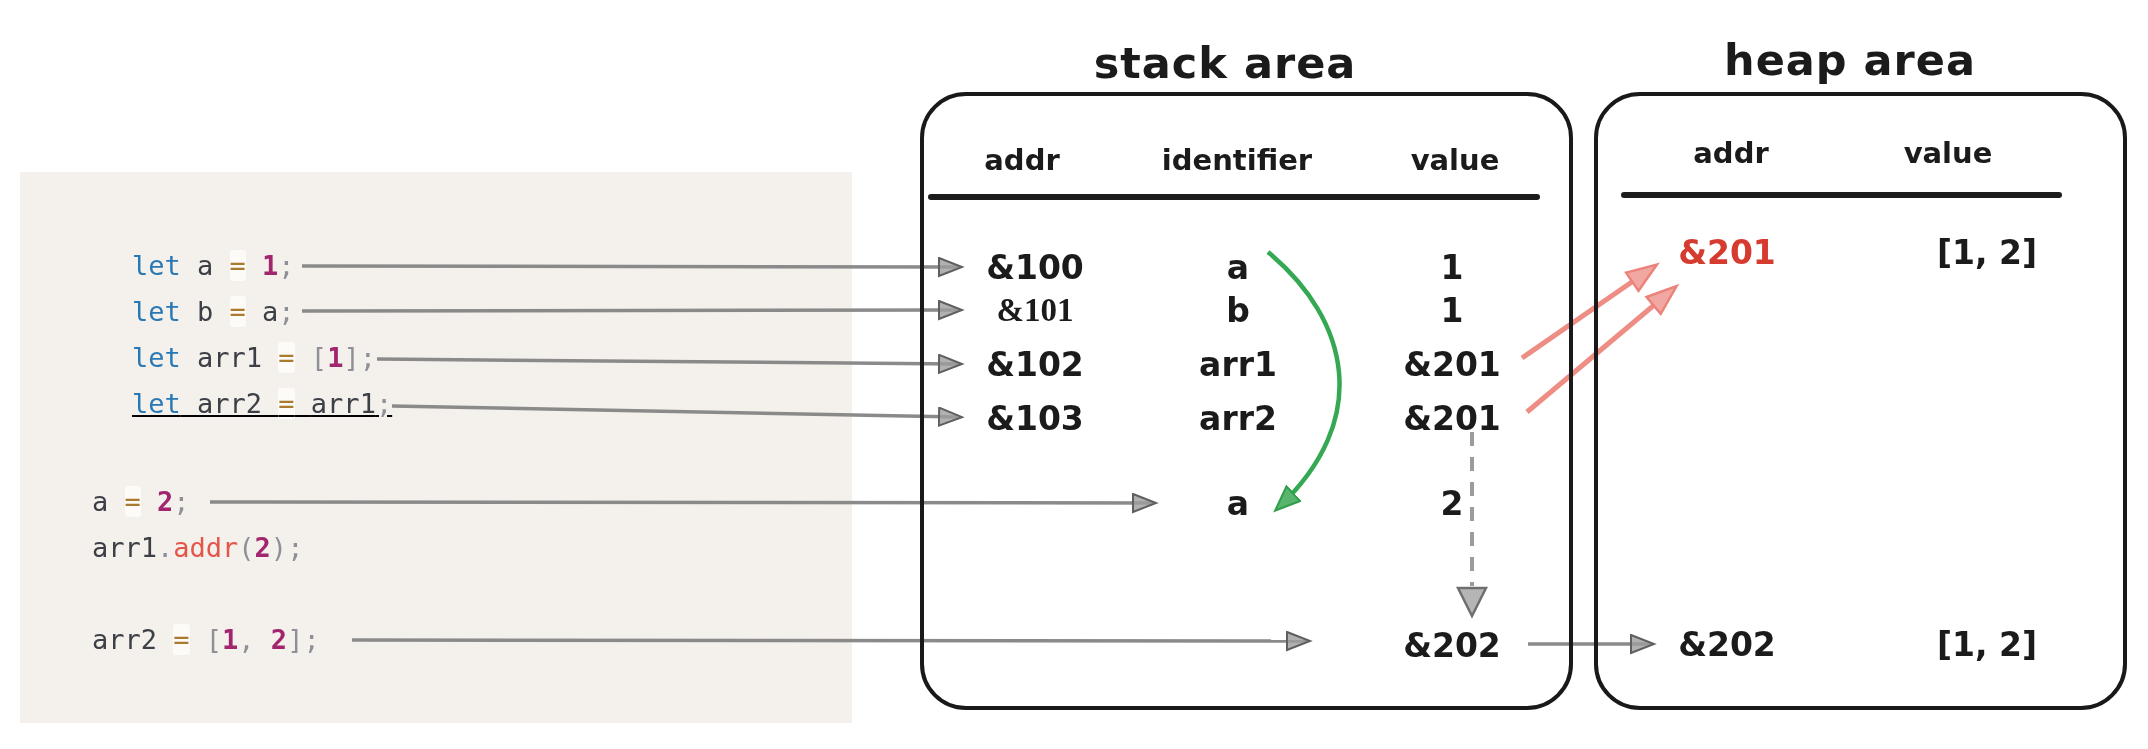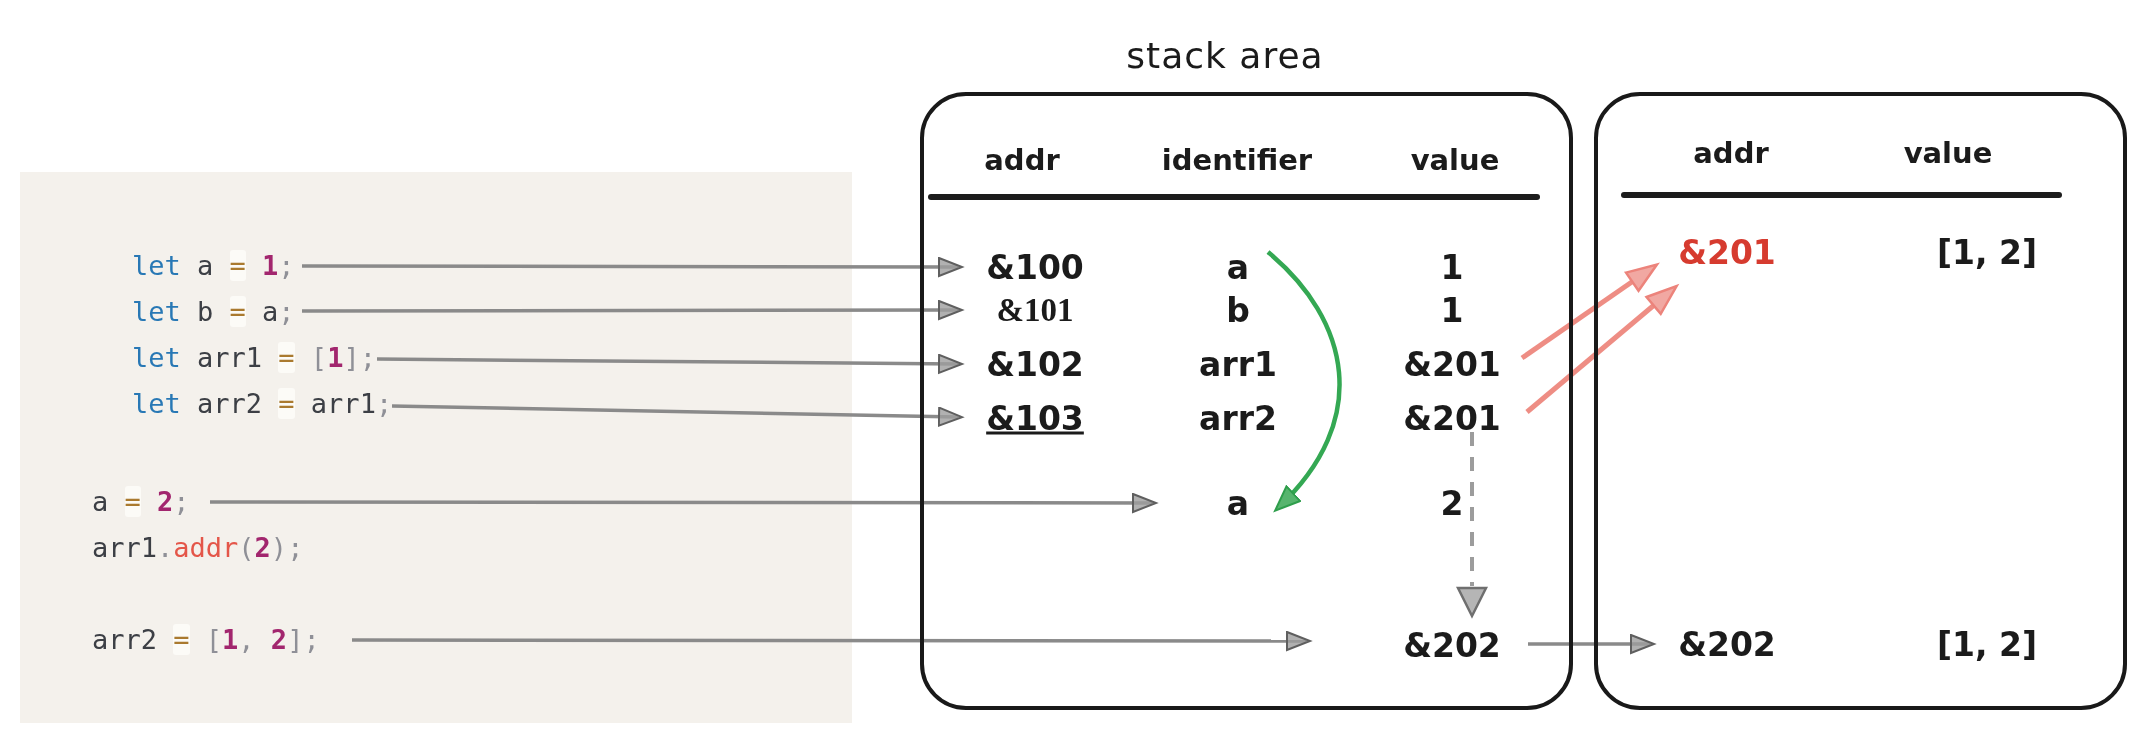--- a/index.html
+++ b/index.html
@@ -29,22 +29,22 @@
   
   .sketch-box{
     position:absolute;top:92px;height:618px;
     border:4.5px solid #191919;border-radius:46px;
     box-sizing:border-box;background:transparent;
   }
   #stack-box{left:920px;width:653px;}
   #heap-box{left:1594px;width:533px;}
   .area-title{
     position:absolute;transform:translate(-50%,-50%);
-    font-size:36px;font-weight:400;color:var(--ink,#1b1b1b);
-    letter-spacing:1px;white-space:nowrap;
+    font-size:43px;font-weight:700;color:var(--ink,#1b1b1b);
+    letter-spacing:1px;white-space:nowrap;margin-top:8px;
   }
   .header-underline{
     position:absolute;height:6px;background:#1c1c1c;border-radius:3px;
   }
   .hand-cell,.hand-header{
     position:absolute;transform:translate(-50%,-50%);
     color:var(--ink,#1b1b1b);white-space:nowrap;
   }
   .hand-header{font-size:29px;font-weight:600;}
   .hand-cell{font-size:33px;font-weight:600;}
@@ -55,21 +55,21 @@
 </head>
 <body>
 
 <div id="canvas">
 
   <div class="code-bg"></div>
   <div id="code-lines">
       <div class="code-line" style="top: 248px;"><span class="tok-keyword">let</span><span class="tok-plain"> a </span><span class="tok-operator">=</span><span class="tok-plain"> </span><span class="tok-number">1</span><span class="tok-punct">;</span></div>
       <div class="code-line" style="top: 294px;"><span class="tok-keyword">let</span><span class="tok-plain"> b </span><span class="tok-operator">=</span><span class="tok-plain"> </span><span class="tok-plain">a</span><span class="tok-punct">;</span></div>
       <div class="code-line" style="top: 340px;"><span class="tok-keyword">let</span><span class="tok-plain"> arr1 </span><span class="tok-operator">=</span><span class="tok-plain"> </span><span class="tok-punct">[</span><span class="tok-number">1</span><span class="tok-punct">]</span><span class="tok-punct">;</span></div>
-      <div class="code-line" style="top: 386px;"><span class="tok-keyword">let</span><span class="tok-plain"> arr2 </span><span class="tok-operator">=</span><span class="tok-plain"> </span><span class="tok-plain">arr1</span><span class="tok-punct">;</span></div>
+      <div class="code-line" style="top: 386px; text-decoration: underline;"><span class="tok-keyword">let</span><span class="tok-plain"> arr2 </span><span class="tok-operator">=</span><span class="tok-plain"> </span><span class="tok-plain">arr1</span><span class="tok-punct">;</span></div>
       <div class="code-line" style="top: 484px;"><span class="tok-plain">a </span><span class="tok-operator">=</span><span class="tok-plain"> </span><span class="tok-number">2</span><span class="tok-punct">;</span></div>
       <div class="code-line" style="top: 530px;"><span class="tok-plain">arr1</span><span class="tok-punct">.</span><span class="tok-function">addr</span><span class="tok-punct">(</span><span class="tok-number">2</span><span class="tok-punct">)</span><span class="tok-punct">;</span></div>
       <div class="code-line" style="top: 622px;"><span class="tok-plain">arr2 </span><span class="tok-operator">=</span><span class="tok-plain"> </span><span class="tok-punct">[</span><span class="tok-number">1</span><span class="tok-punct">, </span><span class="tok-number">2</span><span class="tok-punct">]</span><span class="tok-punct">;</span></div>
     </div>
 
   <svg id="arrow-layer" width="2148" height="749" viewBox="0 0 2148 749">
     <defs>
       <marker id="mGray" markerUnits="userSpaceOnUse" markerWidth="28" markerHeight="22" refX="20" refY="10" orient="auto">
         <polygon points="1,1 24,10 1,19" fill="#9e9e9e" fill-opacity="0.8" stroke="#5f5f5f" stroke-width="2"></polygon>
       </marker>
@@ -110,28 +110,29 @@
   <div id="stack-cells">
       <span class="hand-cell" style="left: 1035px; top: 267px;">&amp;100</span>
       <span class="hand-cell" style="left: 1238px; top: 267px;">a</span>
       <span class="hand-cell" style="left: 1452px; top: 267px;">1</span>
       <span class="hand-cell" style="left: 1035px; top: 310px; font-family: Liberation Serif, serif;">&amp;101</span>
       <span class="hand-cell" style="left: 1238px; top: 310px;">b</span>
       <span class="hand-cell" style="left: 1452px; top: 310px;">1</span>
       <span class="hand-cell" style="left: 1035px; top: 364px;">&amp;102</span>
       <span class="hand-cell" style="left: 1238px; top: 364px;">arr1</span>
       <span class="hand-cell" style="left: 1452px; top: 364px;">&amp;201</span>
-      <span class="hand-cell" style="left: 1035px; top: 418px; text-decoration: underline;">&amp;103</span>
+      <span class="hand-cell" style="left: 1035px; top: 418px;">&amp;103</span>
       <span class="hand-cell" style="left: 1238px; top: 418px;">arr2</span>
       <span class="hand-cell" style="left: 1452px; top: 418px;">&amp;201</span>
       <span class="hand-cell" style="left: 1238px; top: 503px;">a</span>
       <span class="hand-cell" style="left: 1452px; top: 503px;">2</span>
       <span class="hand-cell" style="left: 1452px; top: 645px;">&amp;202</span>
     </div>
 
+  <div class="area-title" style="left:1850px;top:52px;">heap area</div>
   <div id="heap-box" class="sketch-box"></div>
   <div class="header-underline" style="left:1621px;top:192px;width:441px;"></div>
   <div id="heap-headers">
       <span class="hand-header" style="left: 1731px; top: 153px;">addr</span>
       <span class="hand-header" style="left: 1948px; top: 153px;">value</span>
     </div>
   <div id="heap-cells">
       <span class="hand-cell red" style="left: 1727px; top: 252px;">&amp;201</span>
       <span class="hand-cell" style="left: 1987px; top: 252px;">[1, 2]</span>
       <span class="hand-cell" style="left: 1727px; top: 644px;">&amp;202</span>

